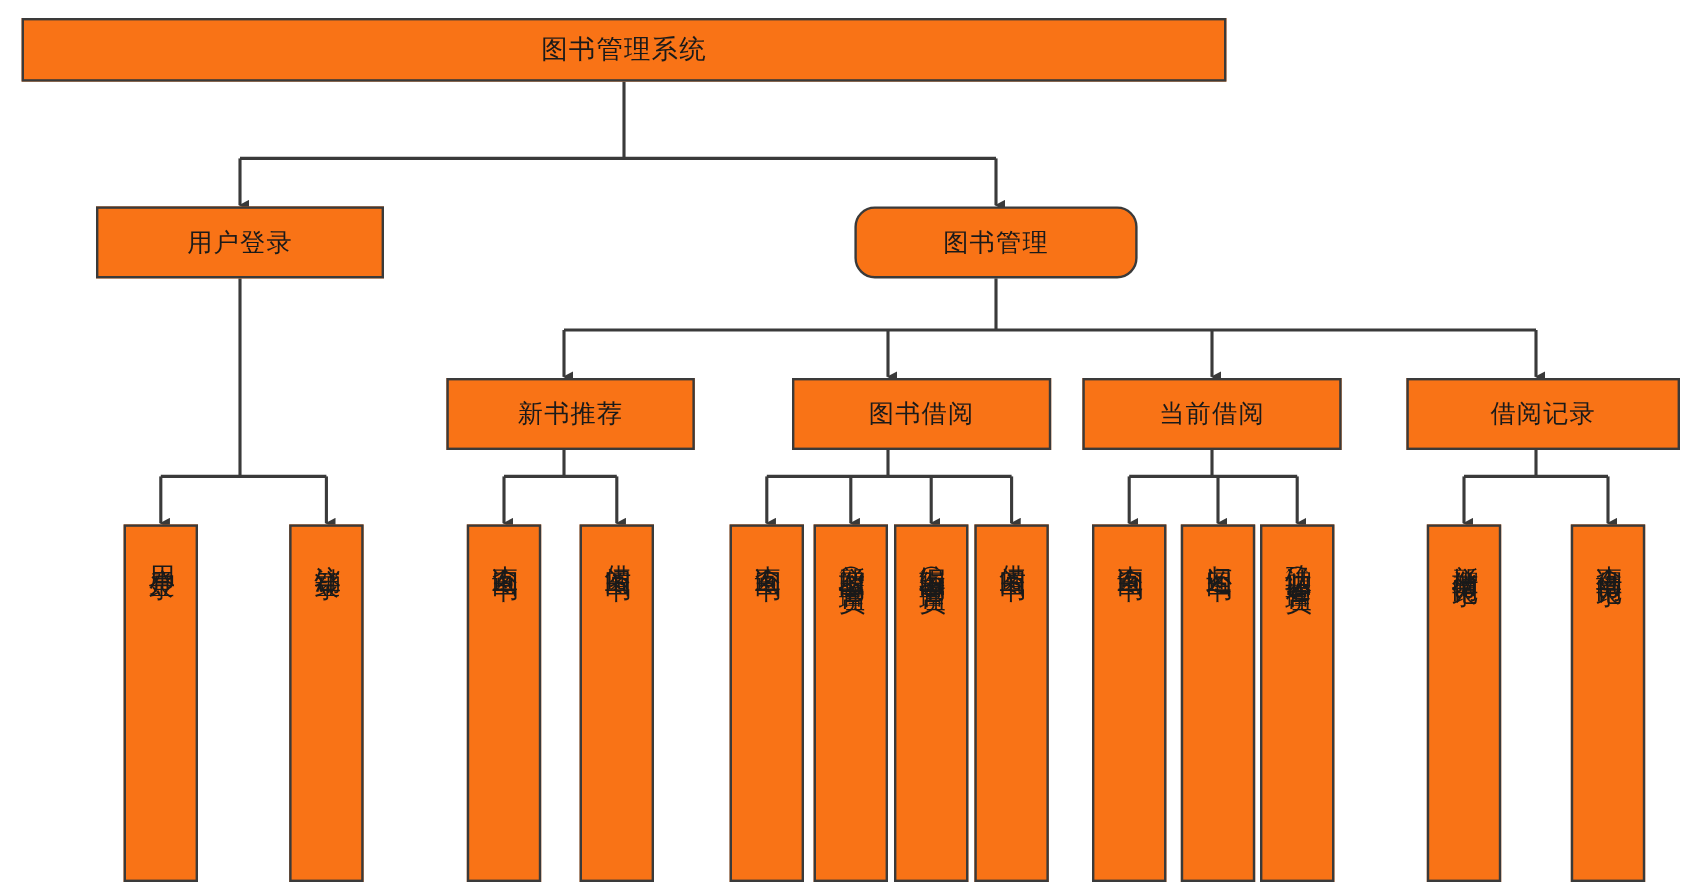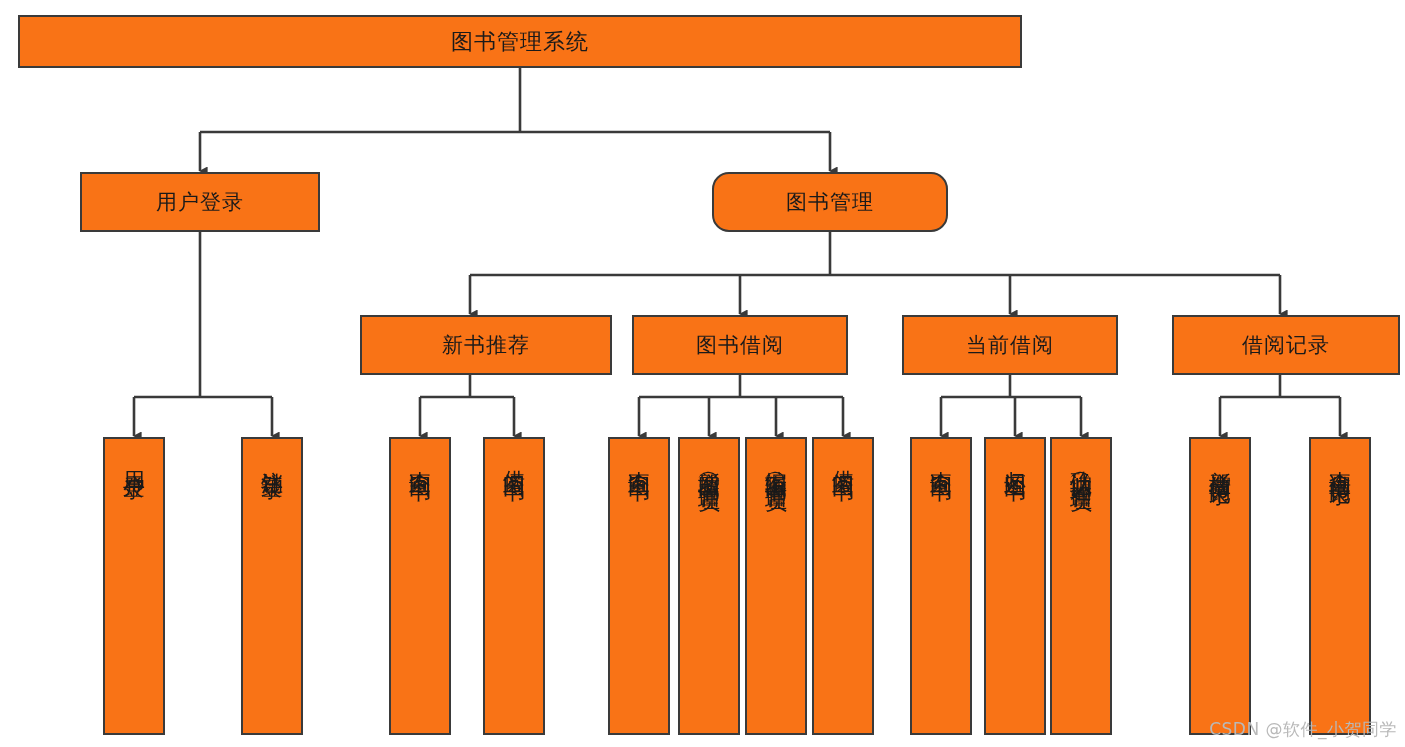--- a/index.html
+++ b/index.html
@@ -120,24 +120,24 @@
   <div id="node-layer">
       <div class="node horiz root" style="left: 18px; top: 15px; width: 1004px; height: 53px;">
         <span class="label">图书管理系统</span>
       </div>
       <div class="node horiz" style="left: 80px; top: 172px; width: 240px; height: 60px;">
         <span class="label">用户登录</span>
       </div>
       <div class="node horiz" style="left: 712px; top: 172px; width: 236px; height: 60px; border-radius: 17px;">
         <span class="label">图书管理</span>
       </div>
-      <div class="node horiz" style="left: 360px; top: 315px; width: 252px; height: 60px;">
+      <div class="node horiz" style="left: 372px; top: 315px; width: 207px; height: 60px;">
         <span class="label">新书推荐</span>
       </div>
-      <div class="node horiz" style="left: 632px; top: 315px; width: 216px; height: 60px;">
+      <div class="node horiz" style="left: 660px; top: 315px; width: 216px; height: 60px;">
         <span class="label">图书借阅</span>
       </div>
       <div class="node horiz" style="left: 902px; top: 315px; width: 216px; height: 60px;">
         <span class="label">当前借阅</span>
       </div>
       <div class="node horiz" style="left: 1172px; top: 315px; width: 228px; height: 60px;">
         <span class="label">借阅记录</span>
       </div>
       <div class="node vert" style="left: 103px; top: 437px; width: 62px; height: 298px;">
         <span class="label">用户登录</span>
@@ -173,14 +173,13 @@
         <span class="label">确认归还（管理员）</span>
       </div>
       <div class="node vert" style="left: 1189px; top: 437px; width: 62px; height: 298px;">
         <span class="label">新增借阅记录</span>
       </div>
       <div class="node vert" style="left: 1309px; top: 437px; width: 62px; height: 298px;">
         <span class="label">查询借阅记录</span>
       </div>
     </div>
 
-  <div class="watermark">CSDN @软件_小贺同学</div>
 </div>
 
 </body></html>

